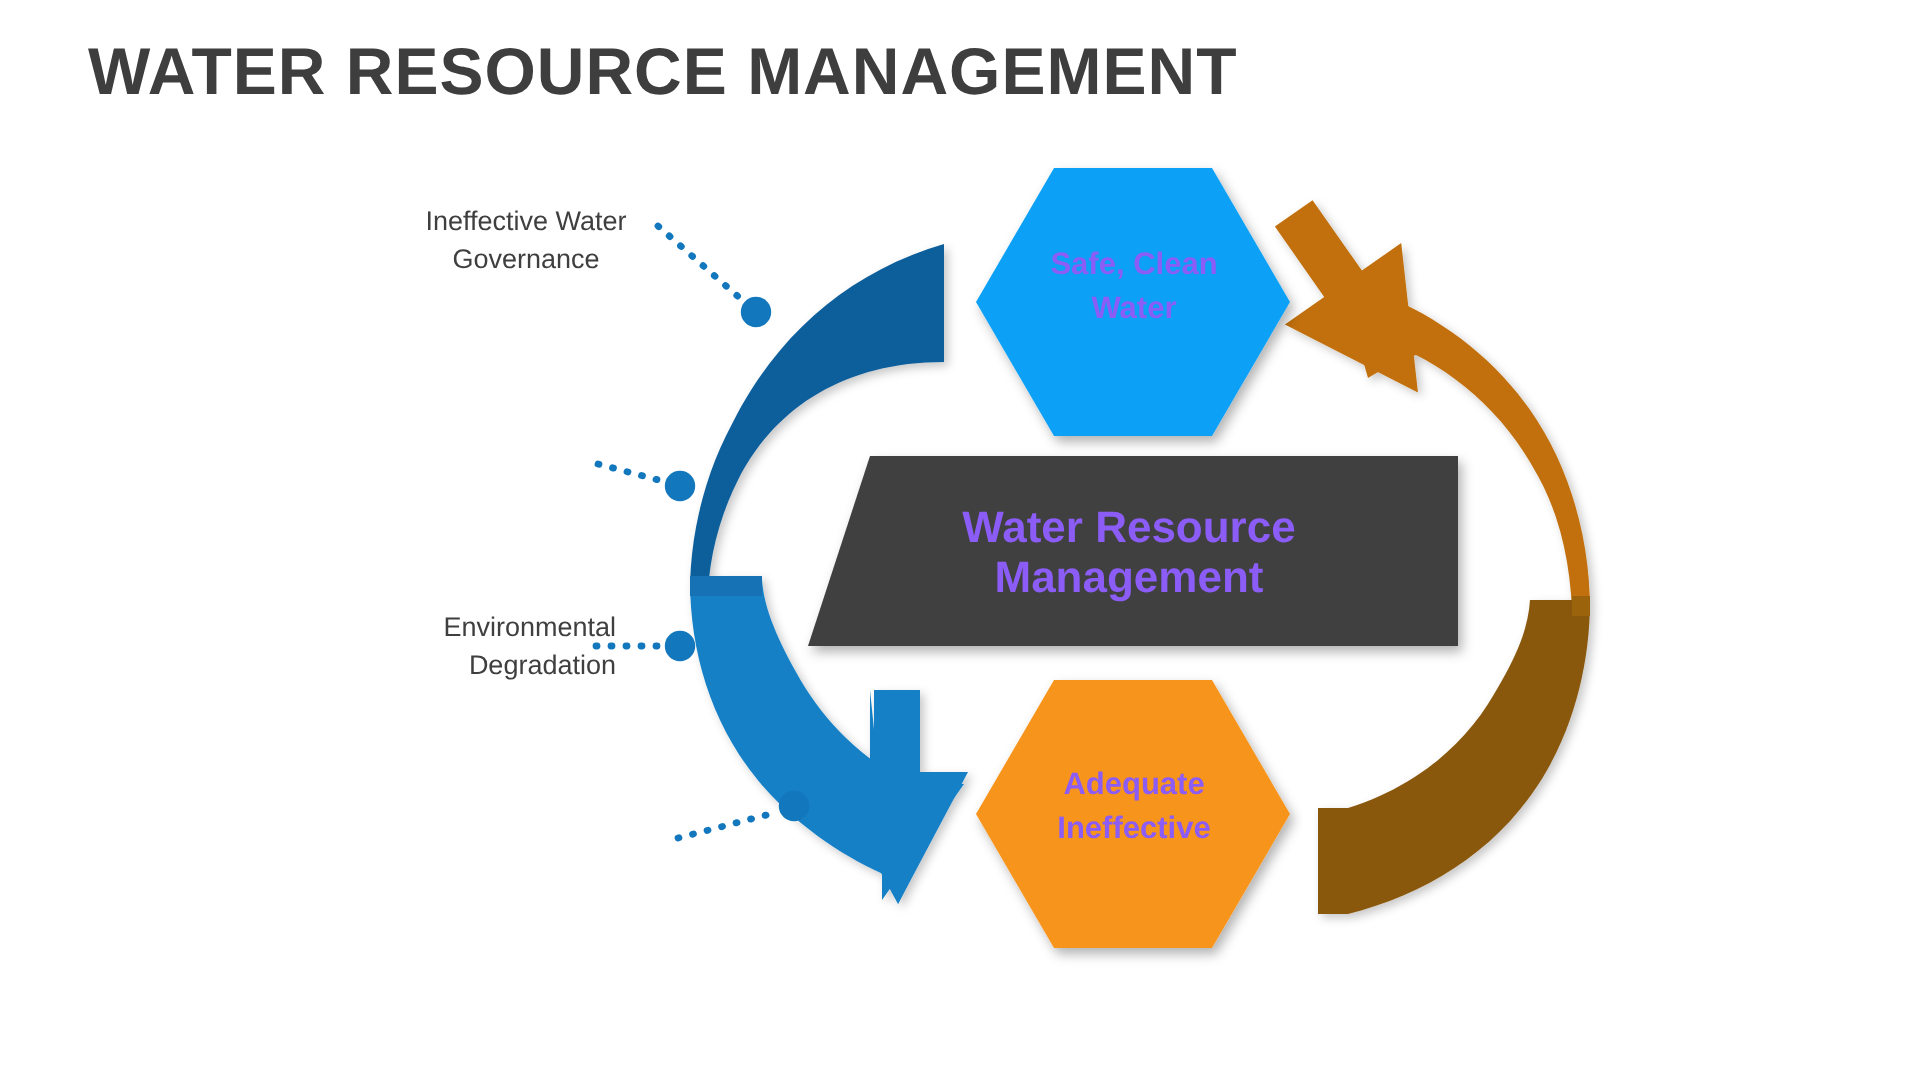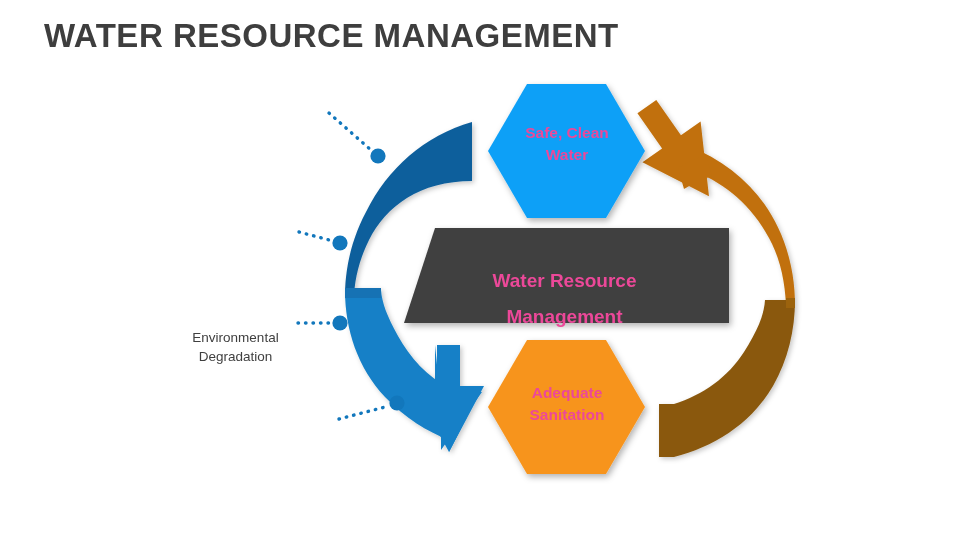--- a/index.html
+++ b/index.html
@@ -43,42 +43,42 @@
   .issue-label {
     position: absolute;
     text-align: center;
     color: #3f3f3f;
     font-size: 13.5px;
     line-height: 19px;
     white-space: pre-line;
   }
   #label-0 { left: 183px; top: 101px; width: 160px; }
   #label-1 { left: 183px; top: 214px; width: 124px; }
-  #label-2 { left: 163px; top: 328px; width: 145px; }
+  #label-2 { left: 163px; top: 304px; width: 145px; text-align: right; }
   #label-3 { left: 190px; top: 405px; width: 155px; }
 
   .node-text {
     position: absolute;
     text-align: center;
-    color: #ec4899;
+    color: #8b5cf6;
     font-weight: bold;
     white-space: pre-line;
     pointer-events: none;
   }
   #hex-top-text {
     left: 492px; top: 122px; width: 150px;
     font-size: 15.5px; line-height: 22px;
   }
   #hex-bottom-text {
     left: 492px; top: 382px; width: 150px;
     font-size: 15.5px; line-height: 22px;
   }
   #center-text {
     left: 432px; top: 251px; width: 265px;
-    font-size: 19px; line-height: 36px; margin-top: 12px;
+    font-size: 22px; line-height: 25px;
   }
 </style>
 </head>
 <body>
 
 <div id="slide">
 
   <div id="slide-title">WATER RESOURCE MANAGEMENT</div>
 
   <svg class="diagram-svg" viewBox="0 0 960 540">
@@ -168,20 +168,22 @@
     </g>
     <g>
       <line x1="339" y1="419" x2="389" y2="406" stroke="#1277bc" stroke-width="3.4" stroke-linecap="round" stroke-dasharray="0.5 7"></line>
       <circle cx="397" cy="403" r="7.6" fill="#1277bc"></circle>
     </g>
   </svg>
 
   <div class="node-text" id="hex-top-text">Safe, Clean
 Water</div>
   <div class="node-text" id="hex-bottom-text">Adequate
-Sanitation</div>
+Ineffective</div>
   <div class="node-text" id="center-text">Water Resource
 Management</div>
 
+  <div class="issue-label" id="label-0">Ineffective Water
+Governance</div>
   <div class="issue-label" id="label-2">Environmental
 Degradation</div>
 
 </div>
 
 </body></html>

